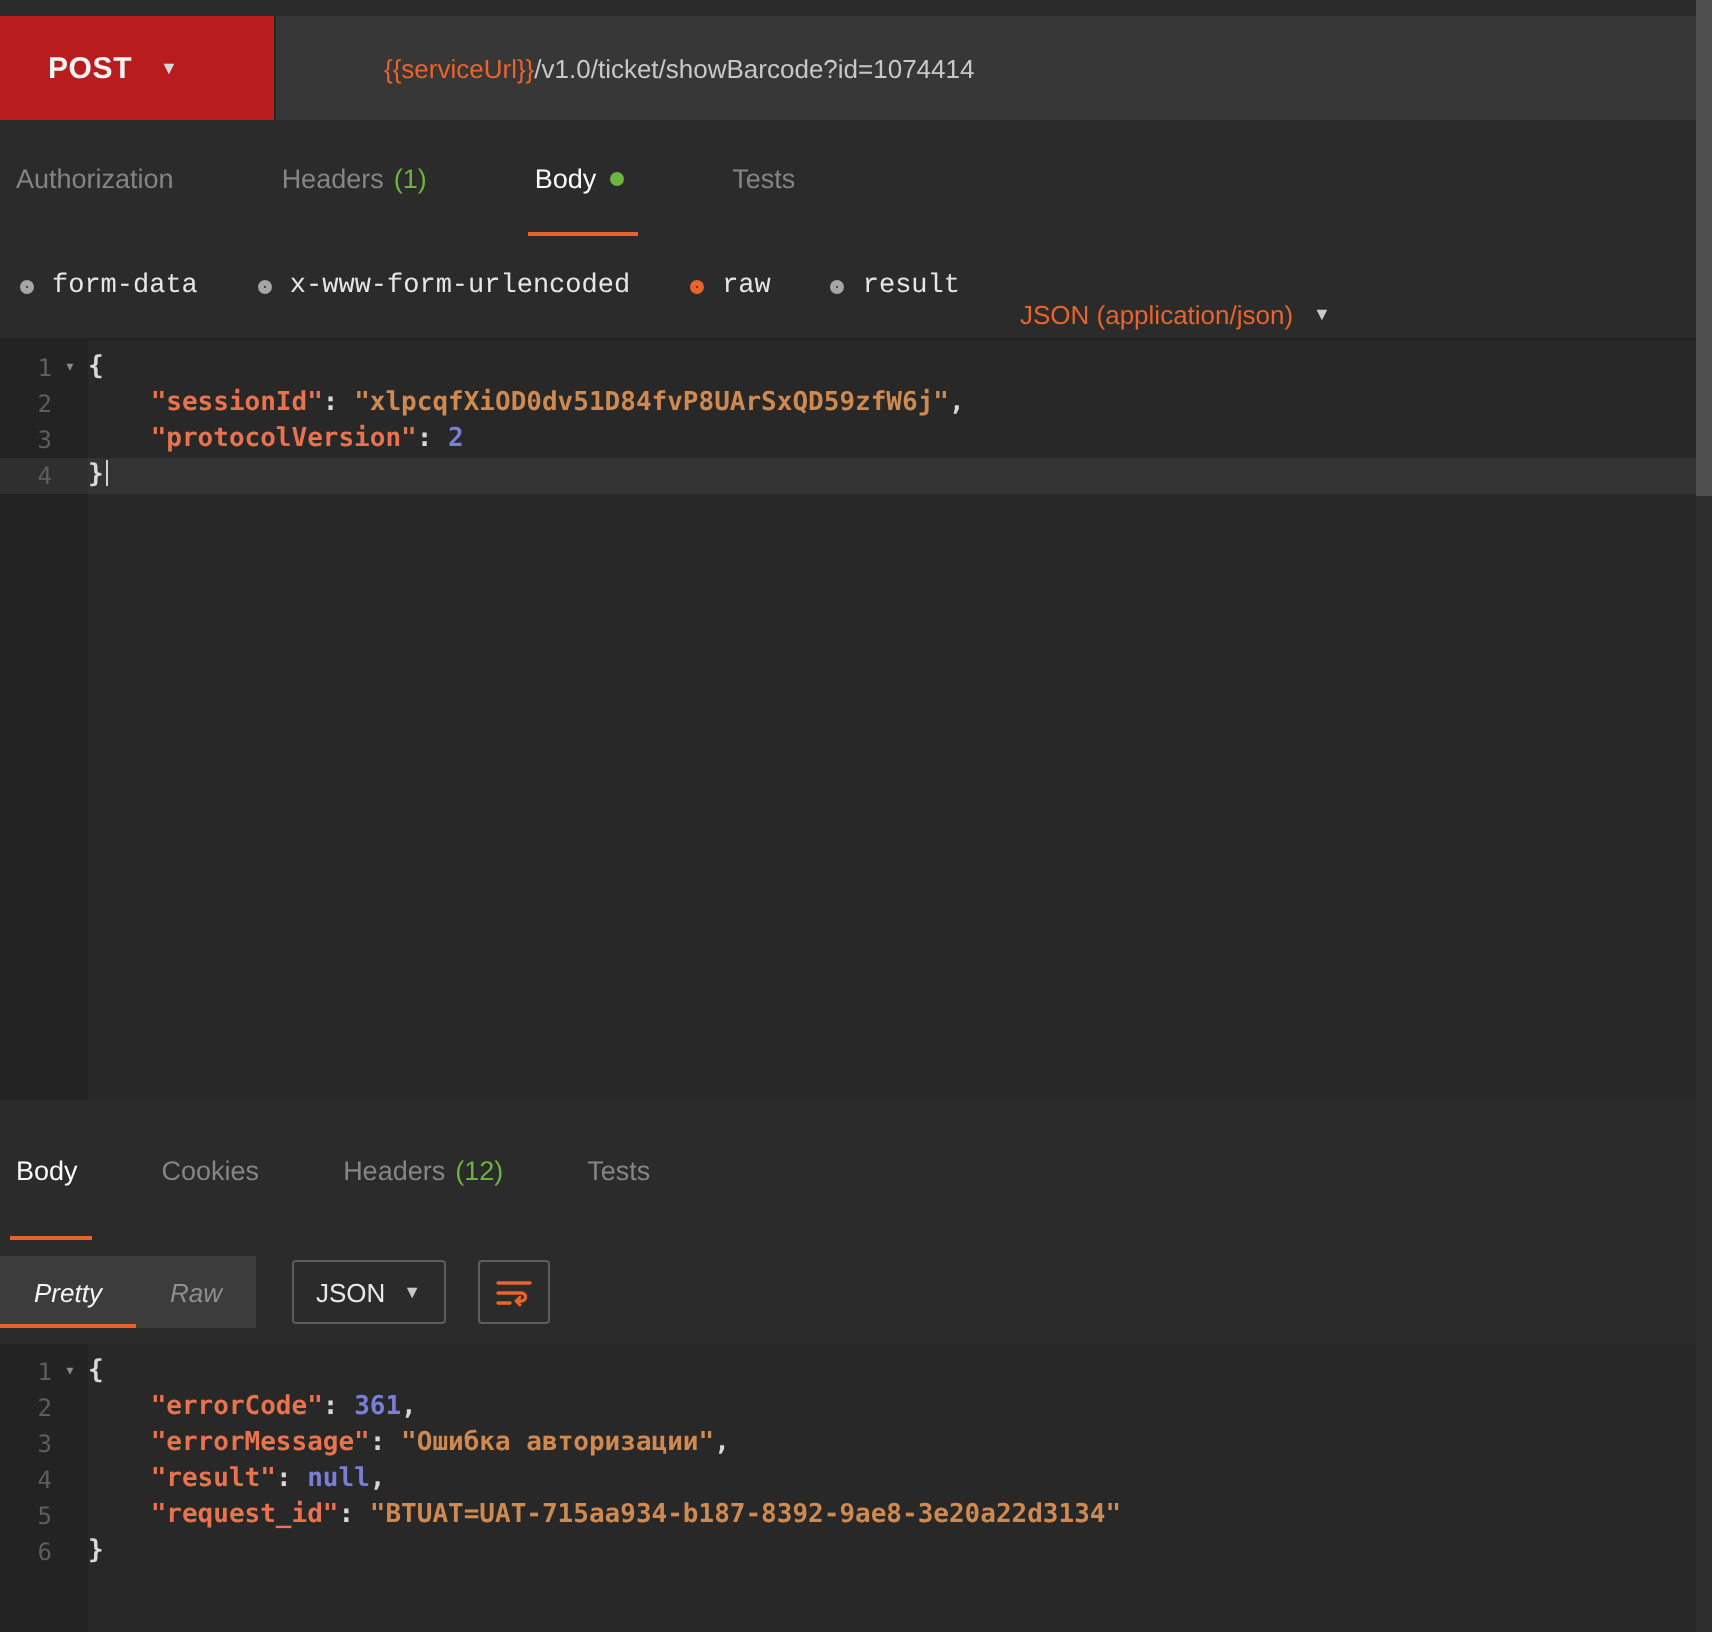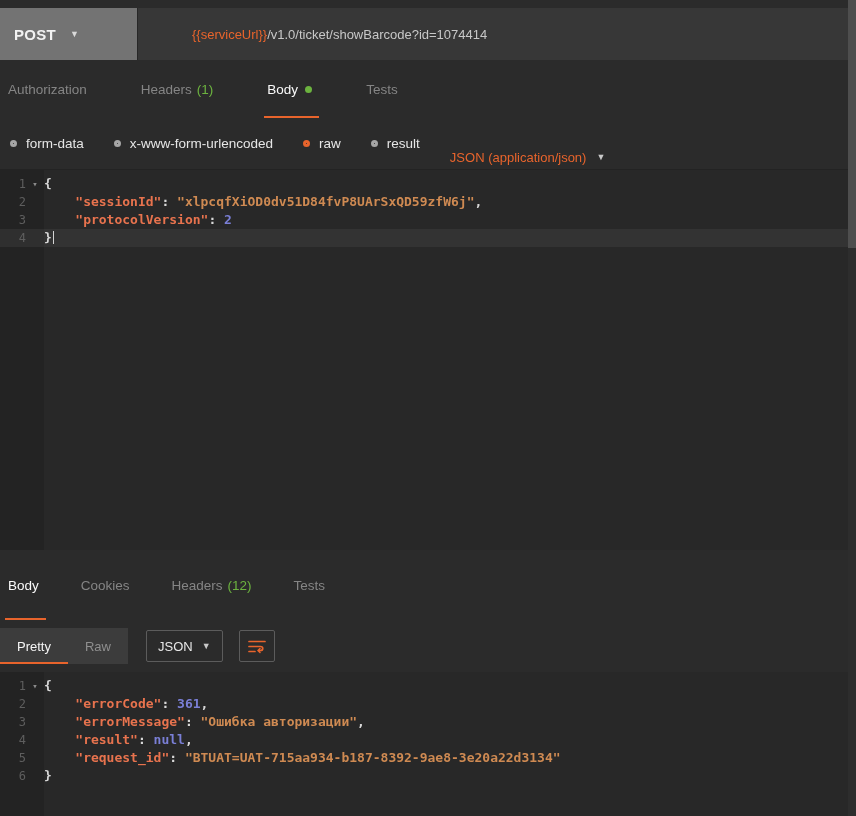--- a/index.html
+++ b/index.html
@@ -10,38 +10,38 @@
     --tok-num:#7a7fd6;
     --tok-punct:#d8d8d8;
   }
   *{box-sizing:border-box;}
   body{margin:0;width:856px;height:816px;background:#262626;overflow:hidden;
        font-family:"Liberation Sans",sans-serif;}
   .app{display:flex;flex-direction:column;height:816px;background:#2b2b2b;position:relative;}
 
   
   .url-bar{margin-top:8px;height:52px;flex:none;display:flex;background:#373737;}
-  .method{width:138px;flex:none;display:flex;align-items:center;padding-left:14px;gap:14px;
-          background:#737373;border-right:1px solid #272727;cursor:pointer;}
+  .method{width:138px;flex:none;display:flex;align-items:center;padding-left:24px;gap:14px;
+          background:#b91c1c;border-right:1px solid #272727;cursor:pointer;}
   .method-label{color:#f2f2f2;font-size:15px;font-weight:700;letter-spacing:.3px;}
   .chev{color:#d9d9d9;font-size:9px;line-height:1;}
   .url{flex:1;display:flex;align-items:center;padding-left:14px;font-size:13px;color:#c8c8c8;white-space:nowrap;overflow:hidden;}
   .url .var{color:var(--accent);margin-left:40px;}
 
   
   .tabs-row{height:58px;flex:none;display:flex;align-items:stretch;padding-left:8px;gap:54px;}
   .tab{display:flex;align-items:center;color:#858585;font-size:13.5px;position:relative;cursor:pointer;white-space:nowrap;}
   .tab.active{color:#fafafa;}
   .tab.active::after{content:"";position:absolute;left:-3px;right:-7px;bottom:0;height:2px;background:var(--accent);}
   .count{color:var(--green);margin-left:5px;}
   .dot{width:7px;height:7px;border-radius:50%;background:var(--green);margin-left:7px;}
 
   
   .options-row{height:52px;flex:none;display:flex;align-items:center;padding-left:10px;gap:30px;border-bottom:1px solid #232323;}
-  .opt{display:flex;align-items:center;gap:9px;cursor:pointer;}
+  .opt{display:flex;align-items:center;gap:9px;cursor:pointer;font-family:Liberation Mono, monospace;}
   .radio{width:7px;height:7px;border:3.5px solid #a6a6a6;border-radius:50%;background:transparent;flex:none;}
   .opt.selected .radio{border-color:var(--accent);}
   .opt-label{color:#e6e6e6;font-size:13.5px;}
   .content-type{display:flex;align-items:center;gap:10px;color:var(--accent);font-size:13px;cursor:pointer;margin-top:28px;}
   .content-type .chev{color:#c9c9c9;}
 
   
   .editor{position:relative;background:#282828;font-family:"DejaVu Sans Mono",monospace;
           font-size:13px;line-height:18px;padding-top:5px;overflow:hidden;}
   .editor .gutter-bg{position:absolute;left:0;top:0;bottom:0;width:44px;background:#232323;}
@@ -54,21 +54,21 @@
   .tok-str{color:var(--tok-str);}
   .tok-num{color:var(--tok-num);}
   .tok-p,.tok-b,.tok-w{color:var(--tok-punct);}
   .cursor{display:inline-block;width:1.5px;height:13px;background:#d4d4d4;margin-left:1px;vertical-align:-2px;}
   .request-editor{height:380px;flex:none;}
   .response-editor{flex:1;}
 
   
   .resp-tabs-row{height:70px;flex:none;display:flex;align-items:stretch;padding-left:8px;gap:42px;background:#2b2b2b;}
   .resp-toolbar{height:52px;flex:none;display:flex;align-items:center;background:#2b2b2b;}
-  .views{display:flex;height:36px;background:#3c3c3c;align-items:stretch;}
+  .views{display:flex;height:36px;background:#3c3c3c;align-items:stretch;font-style:italic;}
   .view{display:flex;align-items:center;padding:0 17px;color:#8f8f8f;font-size:13px;position:relative;cursor:pointer;}
   .view.active{color:#f5f5f5;}
   .view.active::after{content:"";position:absolute;left:0;right:0;bottom:0;height:2px;background:var(--accent);}
   .format-select{margin-left:18px;height:32px;border:1px solid #5c5c5c;border-radius:2px;display:flex;
                  align-items:center;padding:0 11px;gap:9px;color:#e8e8e8;font-size:13px;cursor:pointer;}
   .format-select .chev{color:#c9c9c9;}
   .wrap-btn{margin-left:16px;width:36px;height:32px;border:1px solid #5c5c5c;border-radius:2px;
             display:flex;align-items:center;justify-content:center;cursor:pointer;}
 
   

